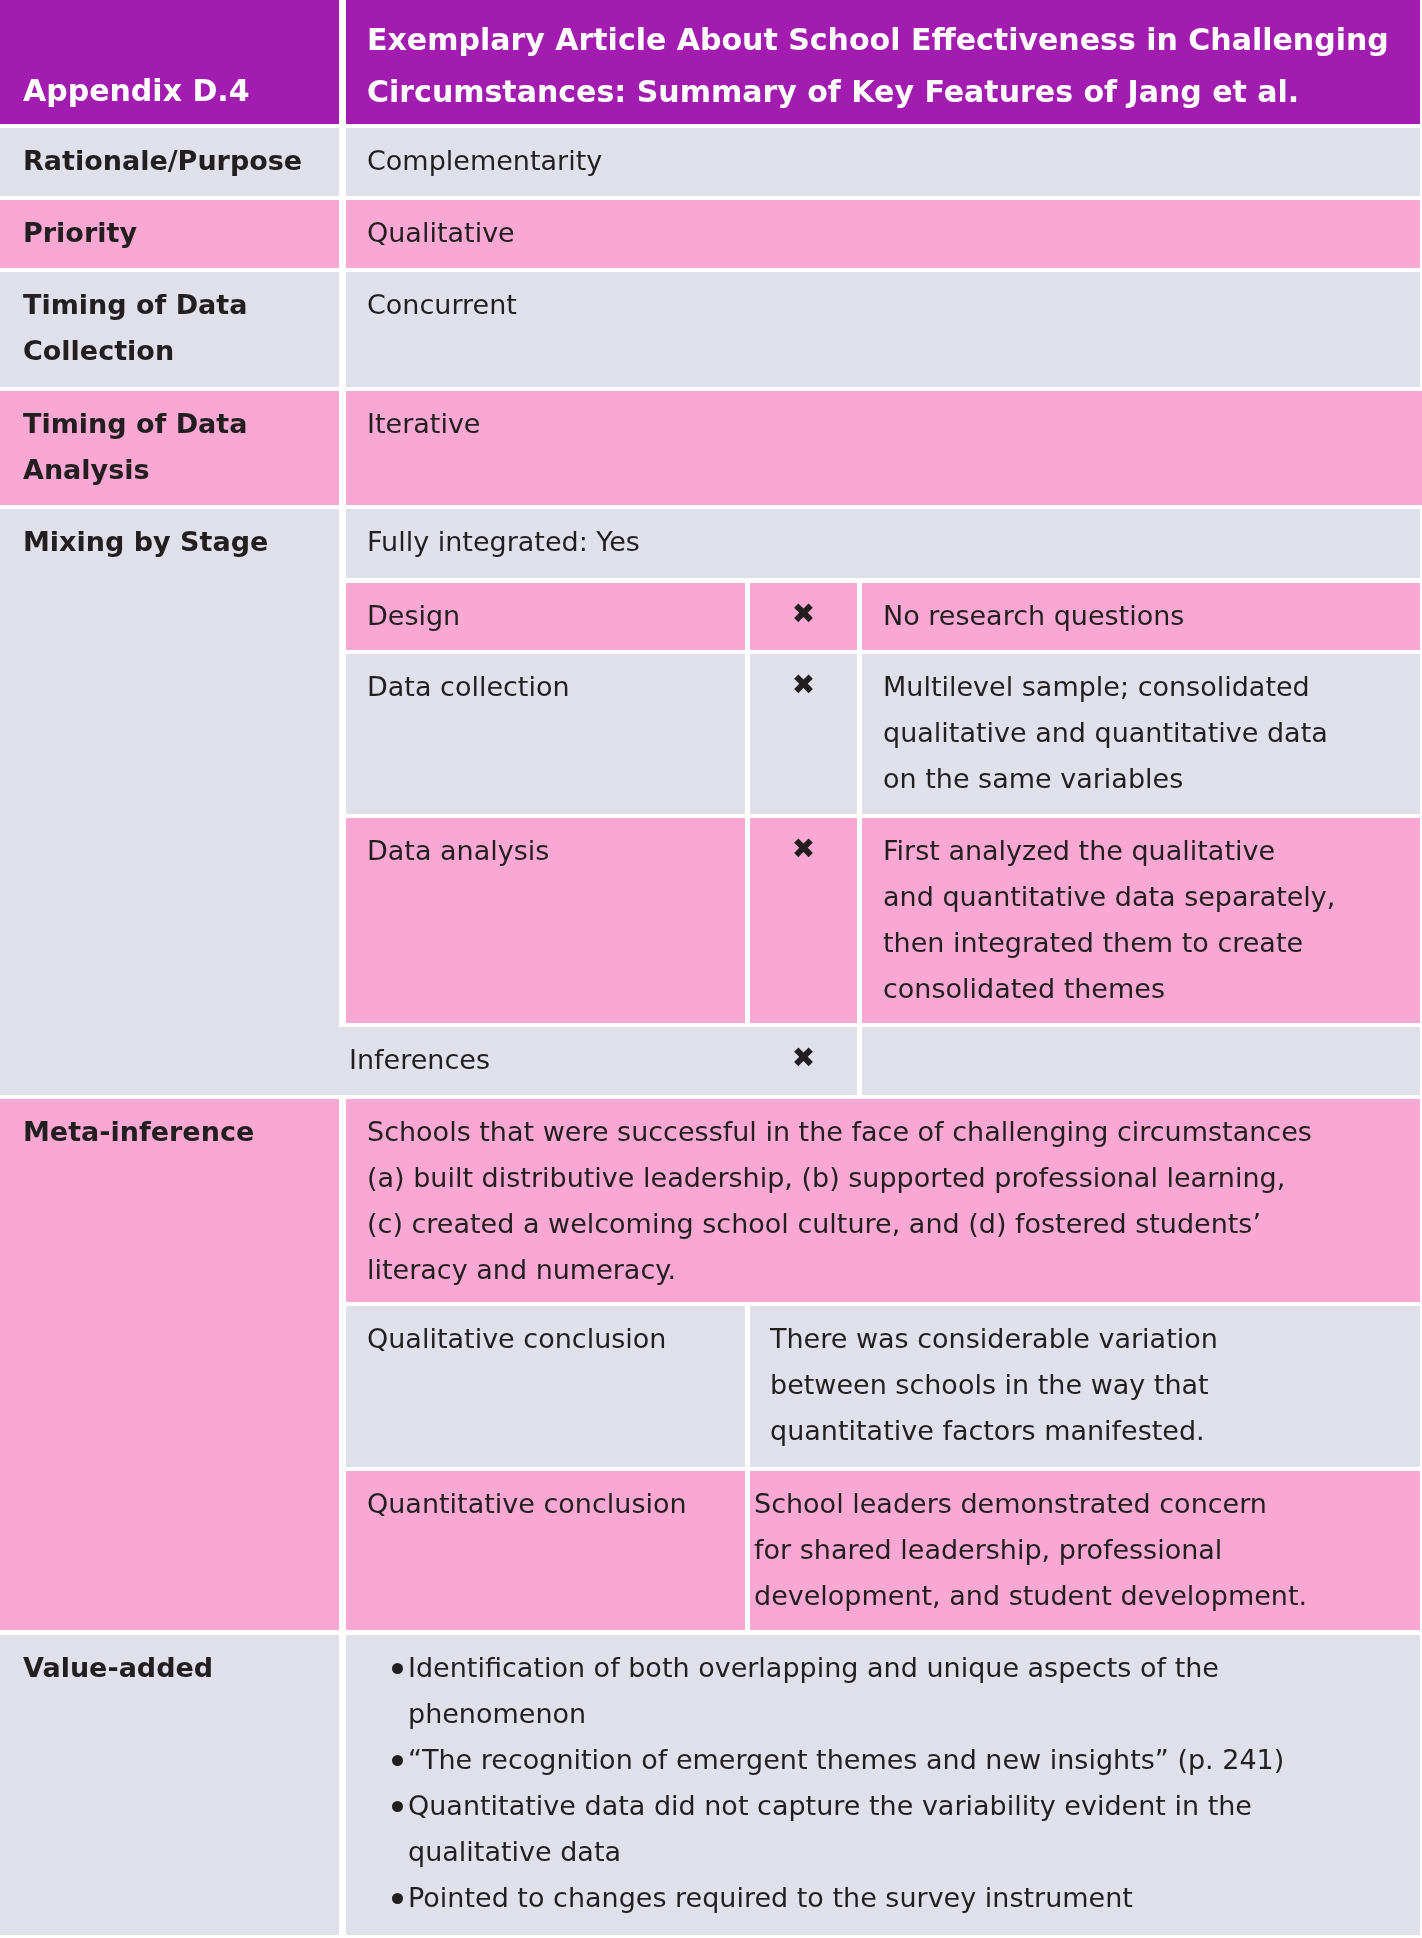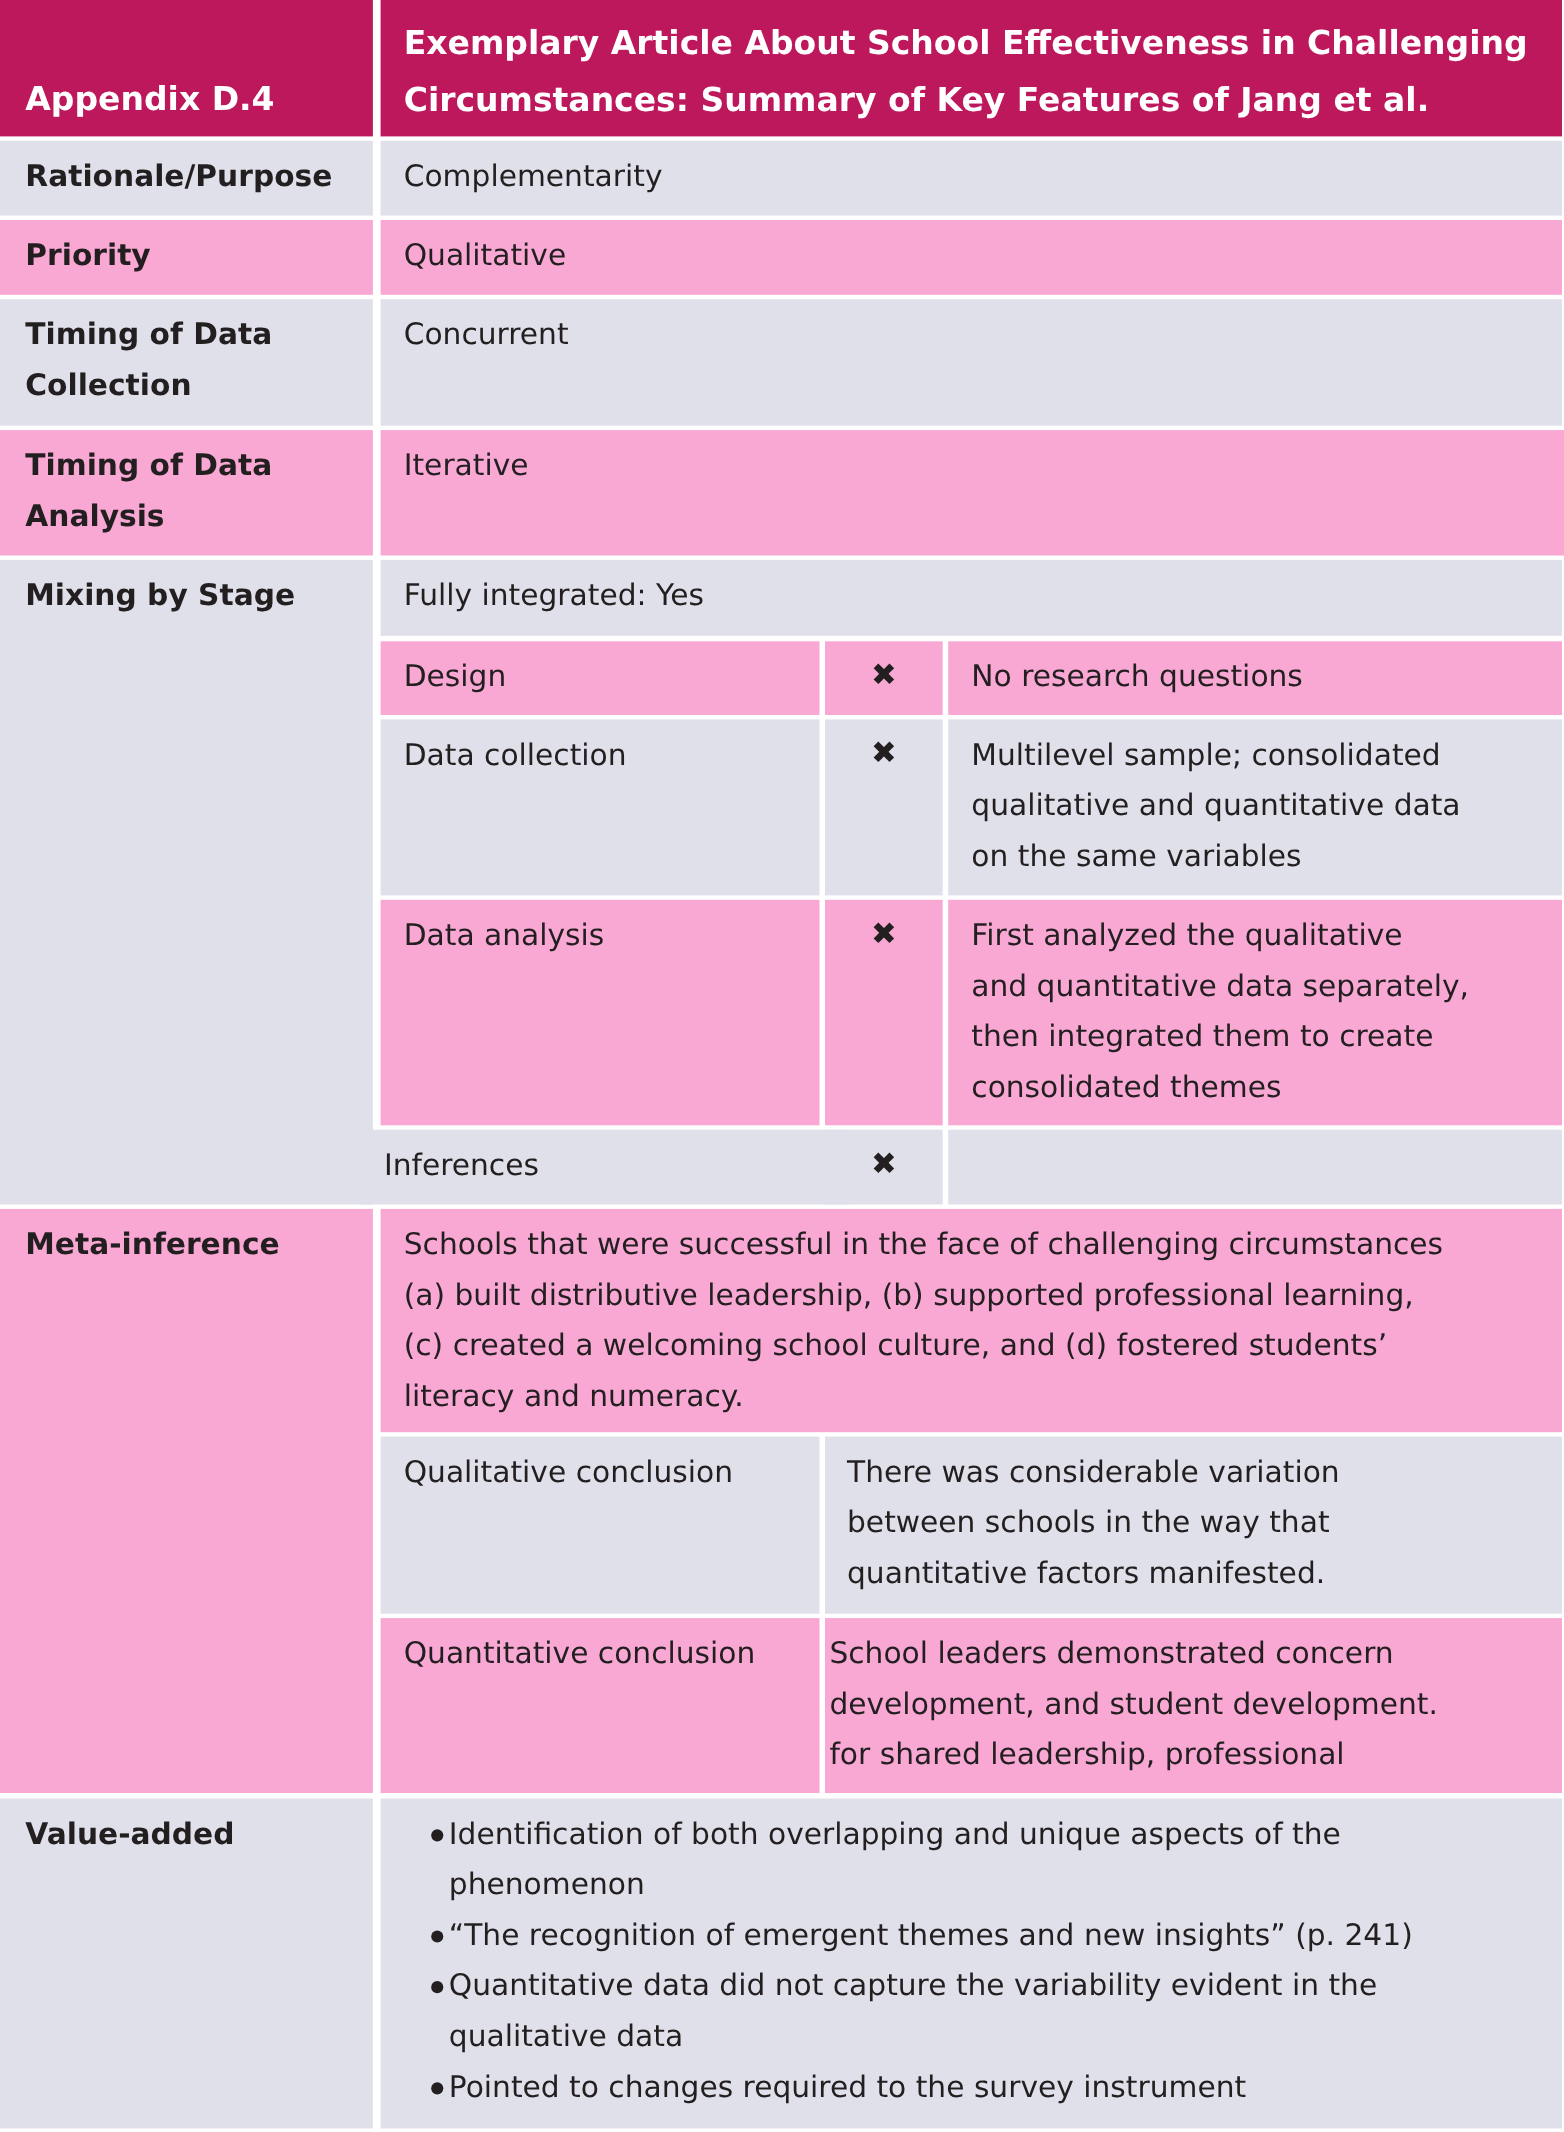--- a/index.html
+++ b/index.html
@@ -1,19 +1,19 @@
 <!DOCTYPE html>
 <html><head>
 <meta charset="utf-8">
 <style>
   html, body { margin:0; padding:0; background:#ffffff; }
   body { width:1422px; height:1938px; position:relative; overflow:hidden;
          font-family:"DejaVu Sans", sans-serif; color:#231f20; }
   .cell { position:absolute; box-sizing:border-box; font-size:27px; line-height:46px; }
-  .hdr { background:#be185d; color:#ffffff; font-weight:bold; font-size:30px; line-height:52px; }
+  .hdr { background:#a21caf; color:#ffffff; font-weight:bold; font-size:30px; line-height:52px; }
   .light { background:#e0e0ea; }
   .dark { background:#f9a8d4; }
   .lbl { font-weight:bold; padding:10px 0 0 23px; }
   .val { padding:10px 0 0 21px; }
   .xmark { text-align:center; padding-top:8px; font-size:28px; font-weight:bold; }
   ul.bullets { margin:0; padding:0; list-style:none; }
   ul.bullets li { position:relative; padding-left:62px; }
   ul.bullets li .dot { position:absolute; left:46px; top:18px; width:11px; height:11px; border-radius:50%; background:#231f20; }
 </style>
 </head>
@@ -84,22 +84,22 @@
 <div class="cell light val" style="left:346px;top:1306px;width:399px;height:161px;">Qualitative conclusion</div>
 <div class="cell light val" style="left:750px;top:1306px;width:670px;height:161px;padding-left:20px;">
   <div>There was considerable variation</div>
   <div>between schools in the way that</div>
   <div>quantitative factors manifested.</div>
 </div>
 
 <div class="cell dark val" style="left:346px;top:1471px;width:399px;height:159px;">Quantitative conclusion</div>
 <div class="cell dark val" style="left:750px;top:1471px;width:670px;height:159px;padding-left:4px;">
   <div>School leaders demonstrated concern</div>
+  <div>for shared leadership, professional</div>
   <div>development, and student development.</div>
-  <div>for shared leadership, professional</div>
 </div>
 
 <div class="cell light lbl" style="left:0;top:1635px;width:339px;height:300px;">Value-added</div>
 <div class="cell light val" style="left:346px;top:1635px;width:1074px;height:300px;padding-left:0;">
   <ul class="bullets">
     <li>
         <span class="dot"></span>
       <div>Identification of both overlapping and unique aspects of the</div>
       <div>phenomenon</div>
     </li>

